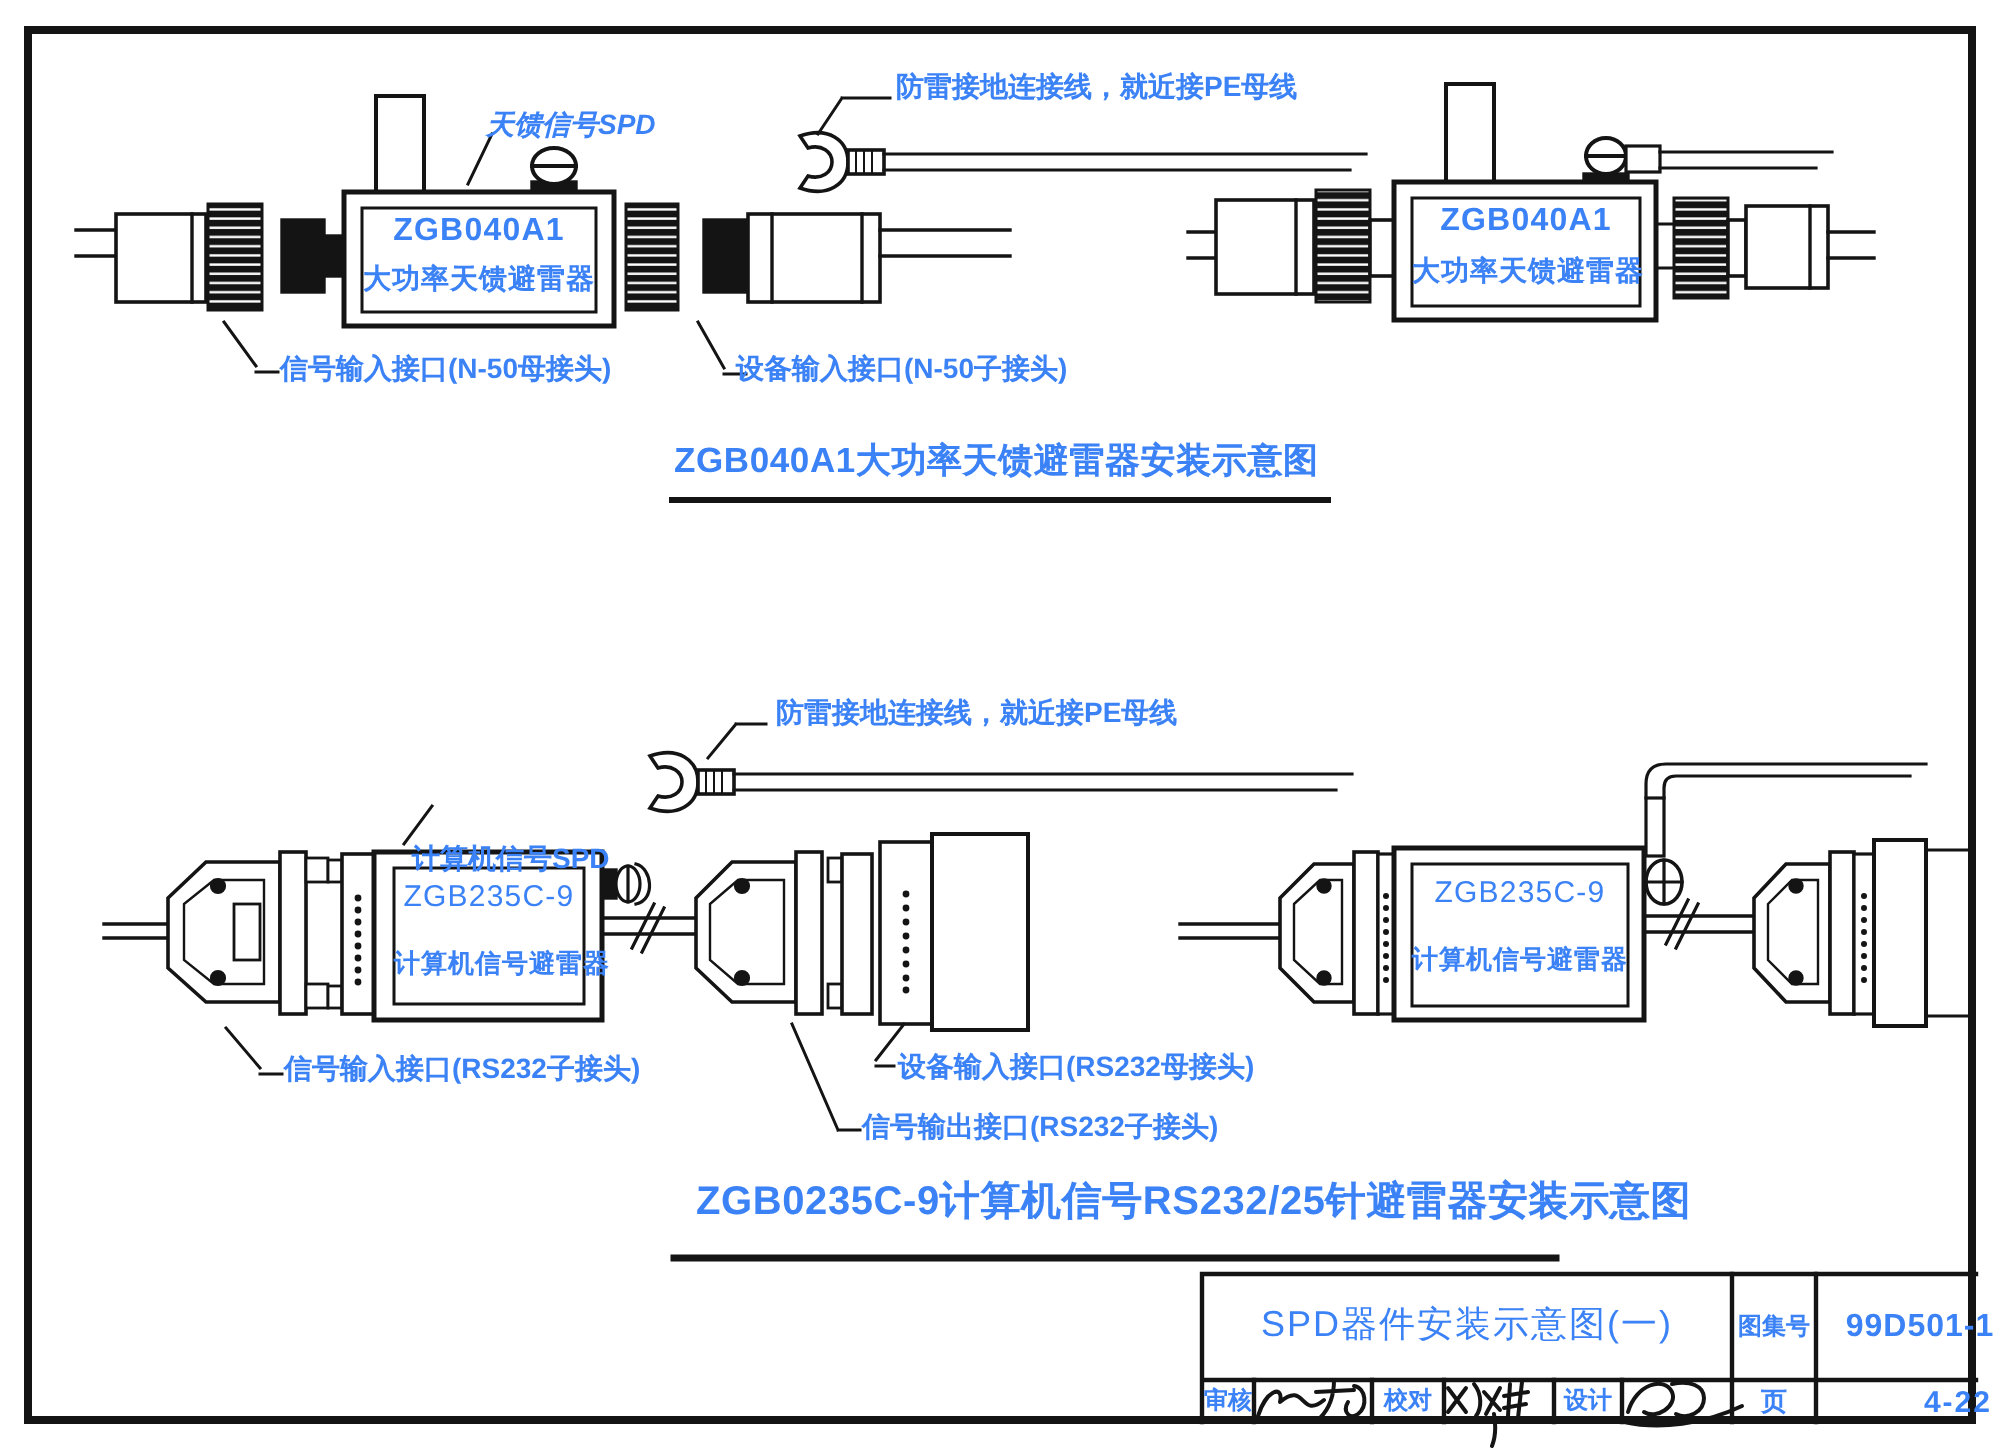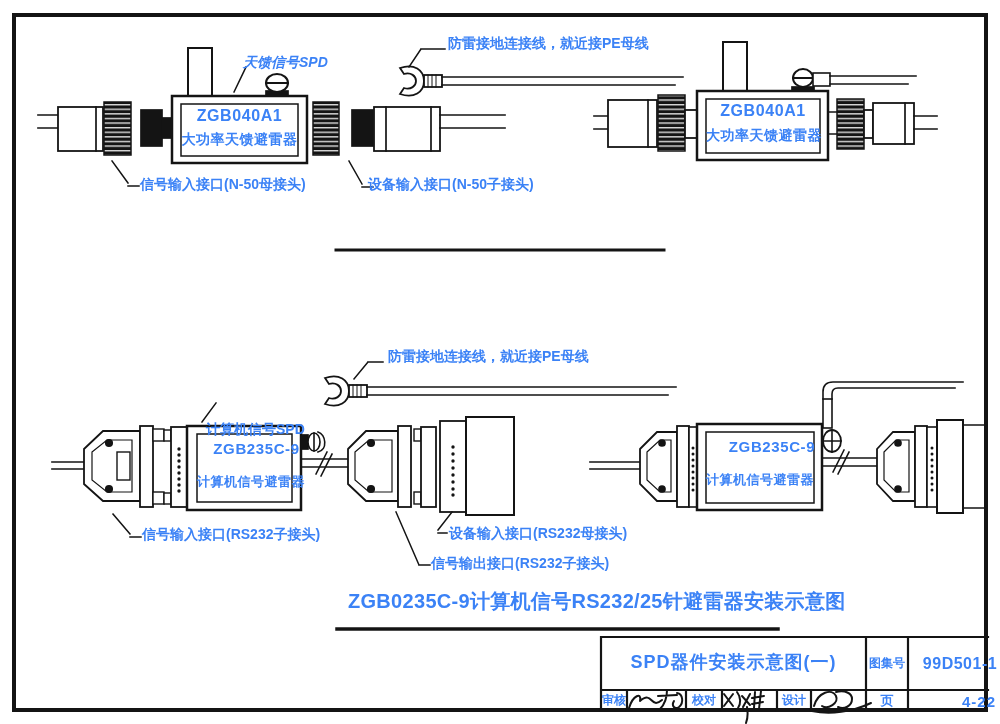--- a/index.html
+++ b/index.html
@@ -6,22 +6,22 @@
   .page{position:relative;width:1000px;height:724px;background:#ffffff;overflow:hidden;
         font-family:"Liberation Sans",sans-serif;color:#141414;}
   .art{position:absolute;left:0;top:0;width:1000px;height:724px;}
   .lbl{position:absolute;white-space:nowrap;font-weight:600;font-size:14px;color:#3b82f6;line-height:1.15;}
   .ctr{text-align:center;}
   .cap1{font-size:17.5px;font-weight:700;letter-spacing:.3px;}
   .cap2{font-size:20px;font-weight:700;letter-spacing:.3px;}
   .model{font-size:16px;letter-spacing:.6px;font-weight:600;}
   .dname{font-size:14px;font-weight:700;letter-spacing:.5px;}
   .dname2{font-size:13px;font-weight:700;letter-spacing:.5px;}
-  .model2{font-size:15px;letter-spacing:.6px;font-weight:700;padding-left:12px;}
-  .tbt{font-size:18px;font-weight:700;letter-spacing:1px;}
+  .model2{font-size:15px;letter-spacing:.6px;font-weight:400;}
+  .tbt{font-size:18px;font-weight:400;letter-spacing:1px;}
   .tbs{font-size:12px;font-weight:700;}
   .tbn{font-size:16px;font-weight:600;letter-spacing:.5px;}
   .tbp{font-size:15px;font-weight:600;letter-spacing:1px;}
 </style>
 </head>
 <body>
 
 <div class="page">
 
 <svg class="art" viewBox="0 0 1000 724" stroke="#141414" fill="none" stroke-linecap="square">
@@ -225,20 +225,21 @@
       <path d="M836,692 C845,690 852,693 852,699 C852,706 844,710 838,707"></path>
       <path d="M812,711 C830,715 852,712 871,703"></path>
     </g>
   </g>
 </svg>
 
 <div class="lbl" style="left:243px;top:54px;font-style:italic;">天馈信号SPD</div>
 <div class="lbl" style="left:448px;top:35px;">防雷接地连接线，就近接PE母线</div>
 <div class="lbl" style="left:140px;top:176px;">信号输入接口(N-50母接头)</div>
 <div class="lbl" style="left:368px;top:176px;">设备输入接口(N-50子接头)</div>
+<div class="lbl cap1 ctr" style="left:337px;top:220px;width:302px;">ZGB040A1大功率天馈避雷器安装示意图</div>
 
 <div class="lbl model ctr" style="left:181px;top:107px;width:117px;">ZGB040A1</div>
 <div class="lbl dname ctr" style="left:181px;top:131px;width:117px;">大功率天馈避雷器</div>
 <div class="lbl model ctr" style="left:706px;top:102px;width:114px;">ZGB040A1</div>
 <div class="lbl dname ctr" style="left:706px;top:127px;width:114px;">大功率天馈避雷器</div>
 
 <div class="lbl" style="left:206px;top:385px;margin-top:36px;">计算机信号SPD</div>
 <div class="lbl" style="left:388px;top:348px;">防雷接地连接线，就近接PE母线</div>
 <div class="lbl" style="left:142px;top:526px;">信号输入接口(RS232子接头)</div>
 <div class="lbl" style="left:449px;top:525px;">设备输入接口(RS232母接头)</div>

